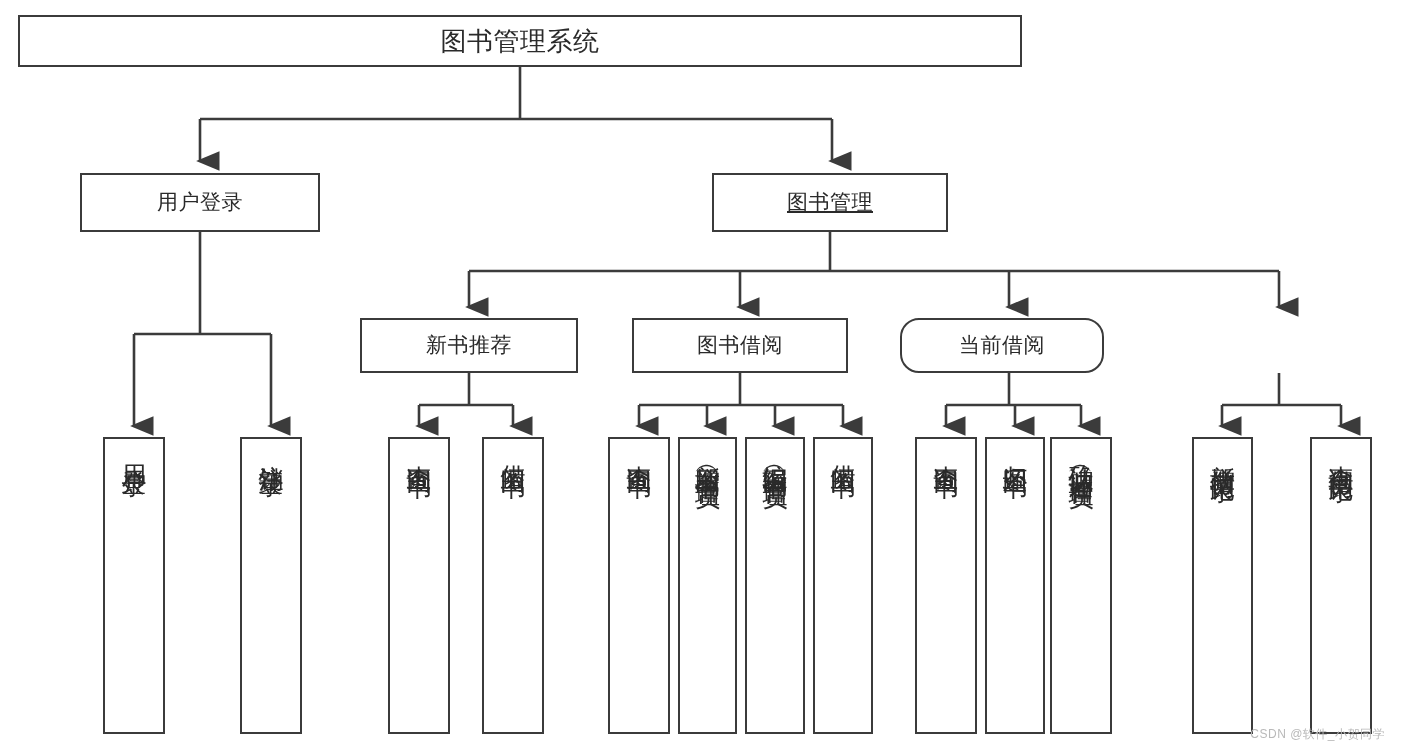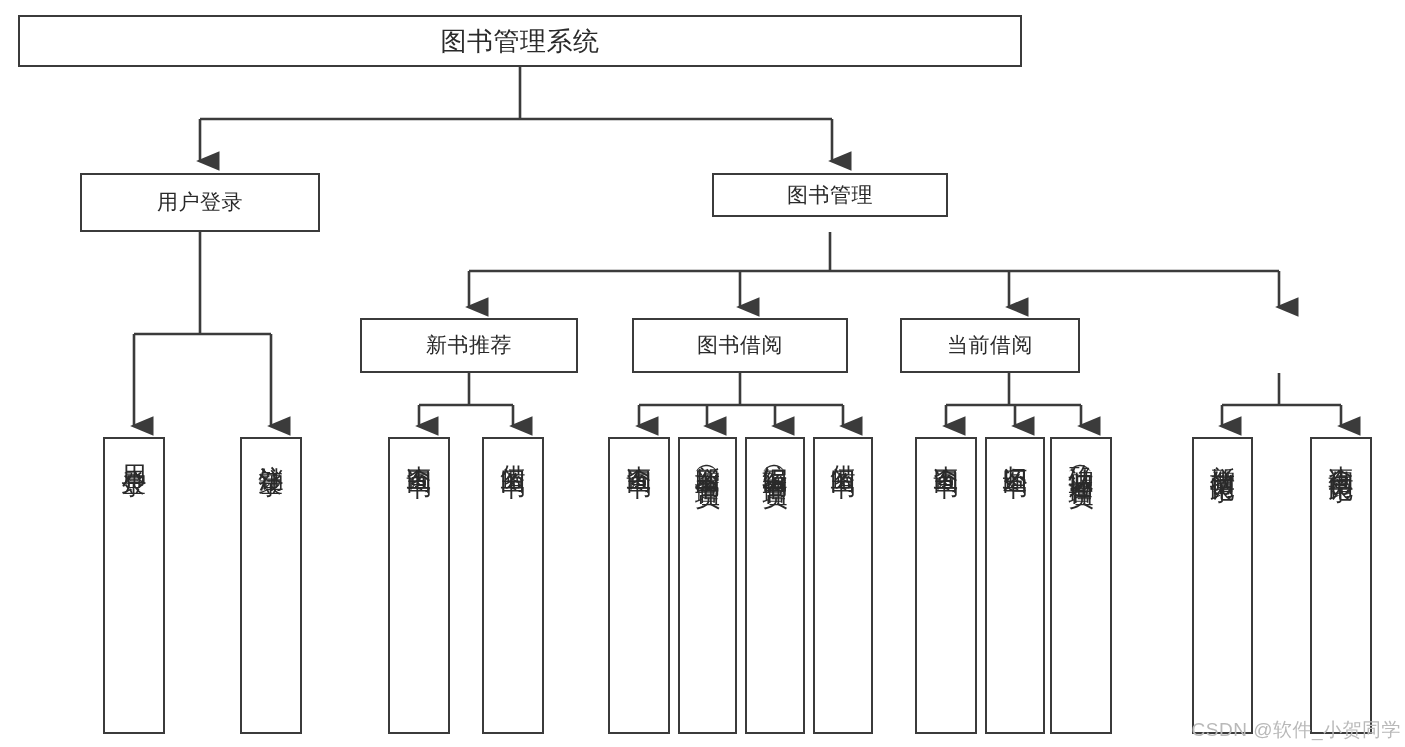--- a/index.html
+++ b/index.html
@@ -58,23 +58,23 @@
   .node.v .label {
     writing-mode: vertical-rl;
     text-orientation: upright;
     font-size: 25px;
     line-height: 1;
     letter-spacing: 3px;
     white-space: nowrap;
   }
   .watermark {
     position: absolute;
-    right: 4px;
+    right: 20px;
     bottom: 4px;
-    font-size: 19px;
+    font-size: 12px;
     color: #b9b9b9;
     letter-spacing: 0.5px;
     white-space: nowrap;
   }
 </style>
 </head>
 <body>
 
 <div id="canvas">
 
@@ -128,31 +128,31 @@
     </g>
   </svg>
 
   <div class="node h root" style="left:18px; top:15px; width:1004px; height:52px;">
     <span class="label">图书管理系统</span>
   </div>
 
   <div class="node h" style="left:80px; top:173px; width:240px; height:59px;">
     <span class="label">用户登录</span>
   </div>
-  <div class="node h" style="left:712px; top:173px; width:236px; height:44px;">
+  <div class="node h" style="left:712px; top:173px; width:236px; height:59px;text-decoration:underline;">
     <span class="label">图书管理</span>
   </div>
 
   <div class="node h" style="left:360px; top:318px; width:218px; height:55px;">
     <span class="label">新书推荐</span>
   </div>
   <div class="node h" style="left:632px; top:318px; width:216px; height:55px;">
     <span class="label">图书借阅</span>
   </div>
-  <div class="node h" style="left:900px; top:318px; width:180px; height:55px;">
+  <div class="node h" style="left:900px; top:318px; width:204px; height:55px;border-radius:19px;">
     <span class="label">当前借阅</span>
   </div>
 
   <div class="node v" style="left:103px; top:437px; width:62px; height:297px;">
     <span class="label">用户登录</span>
   </div>
   <div class="node v" style="left:240px; top:437px; width:62px; height:297px;">
     <span class="label">注销登录</span>
   </div>
   <div class="node v" style="left:388px; top:437px; width:62px; height:297px;">

